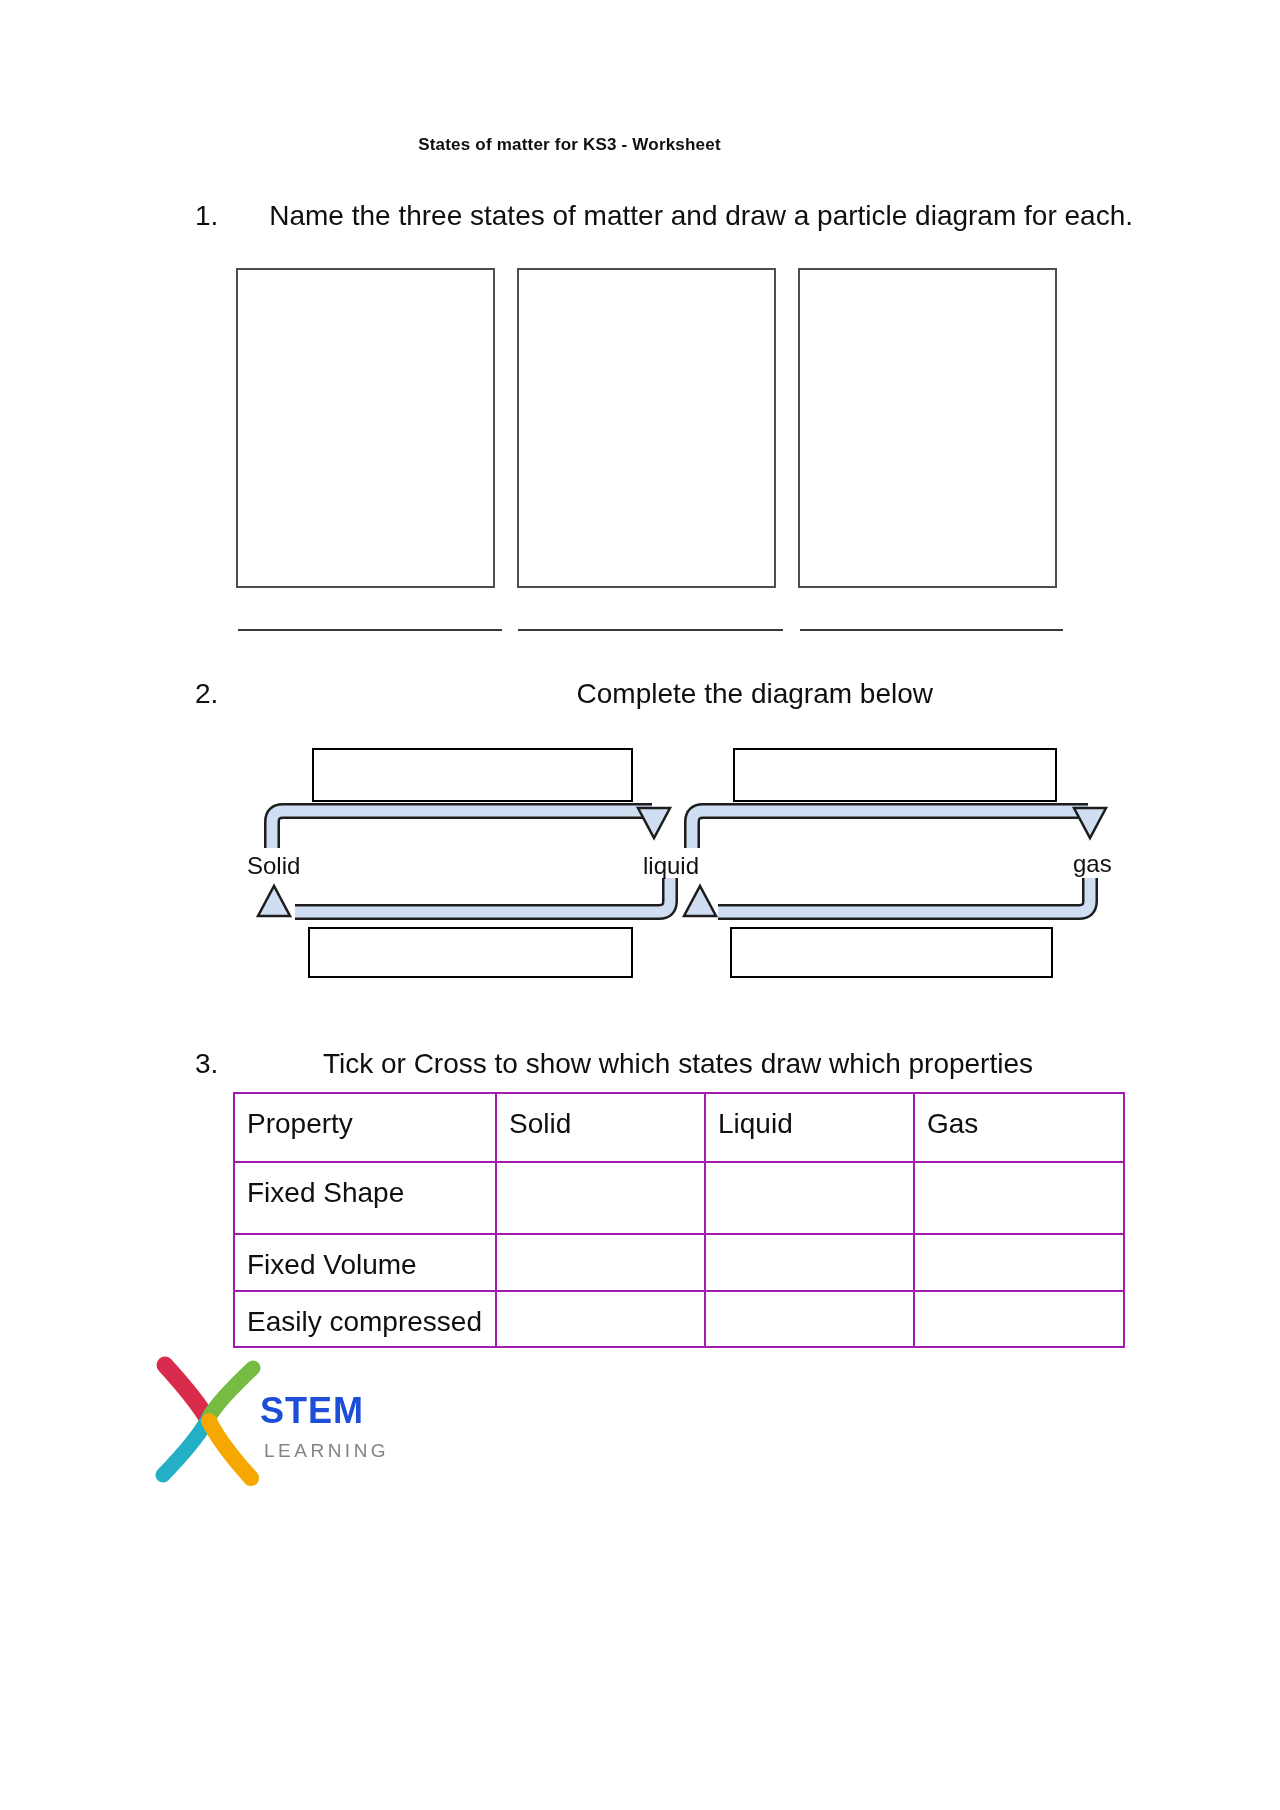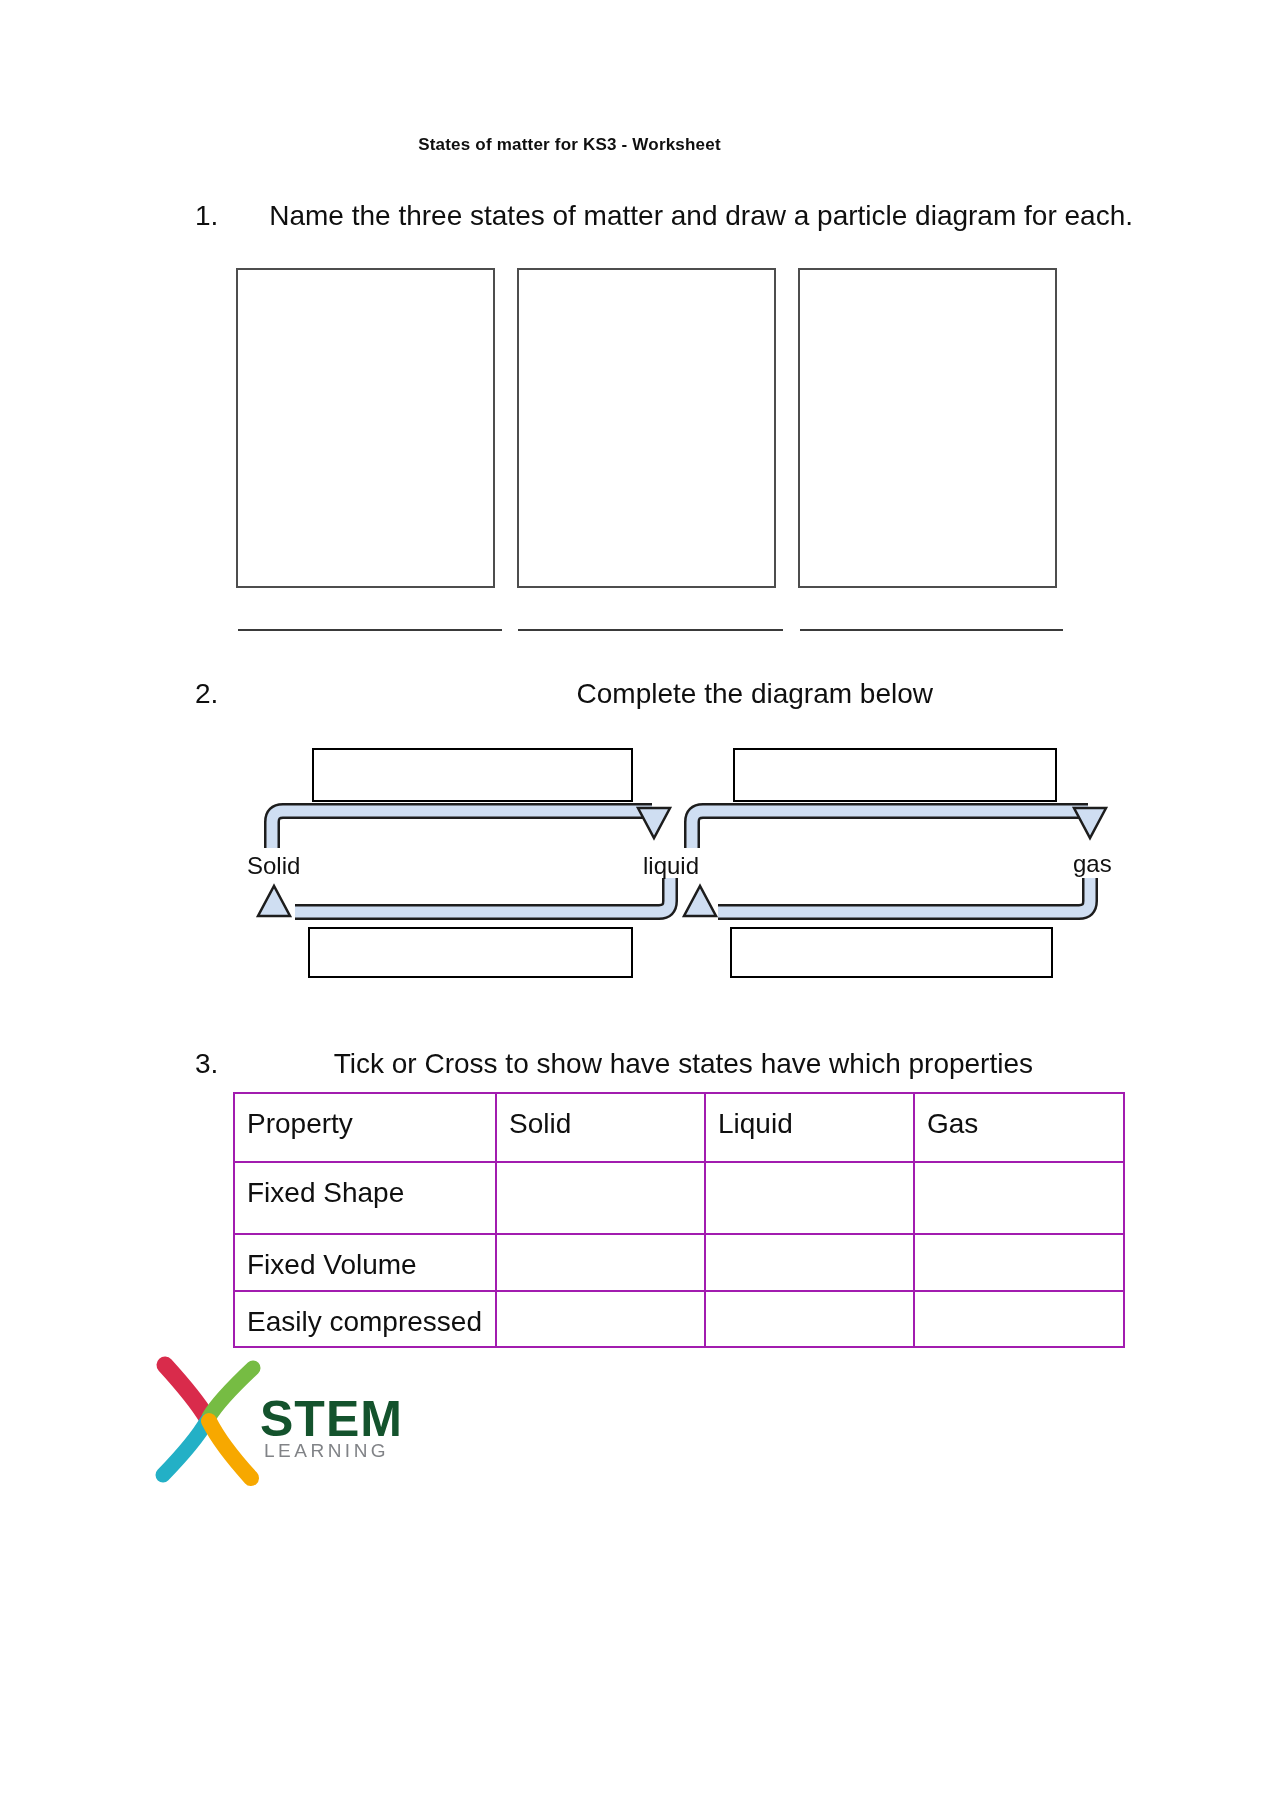--- a/index.html
+++ b/index.html
@@ -48,21 +48,21 @@
   }
   .props-table td{
     border:2px solid #a21caf;vertical-align:top;
     padding:14px 6px 0 12px;font-size:28px;background:#fff;
     overflow:hidden;
   }
   .footer-caption{
     left:563px;top:1346px;width:480px;
     font-size:49px;line-height:1.18;color:#8c8c8c;
   }
-  .stem-word{left:260px;top:1390px;font-size:50px;font-weight:bold;color:#14532d;letter-spacing:1px;}
+  .stem-word{left:260px;top:1390px;font-size:36px;font-weight:bold;color:#1d4ed8;letter-spacing:1px;}
   .stem-sub{left:264px;top:1440px;font-size:19px;color:#818387;letter-spacing:3.5px;}
   .stem-logo{left:145px;top:1350px;width:130px;height:140px;}
 </style>
 </head>
 <body>
 
 <div class="page">
 
   <div class="abs doc-title">States of matter for KS3 - Worksheet</div>
 
@@ -110,21 +110,21 @@
       <path d="M 860 88 L 860 111 Q 860 122 849 122 L 488 122" fill="none" stroke="#cfdef2" stroke-width="11"></path>
       <polygon points="454,126 486,126 470,96" fill="#cfdef2" stroke="#1d1d1d" stroke-width="2.5"></polygon>
     </g>
   </svg>
 
   <span class="abs state-label state-solid">Solid</span>
   <span class="abs state-label state-liquid">liquid</span>
   <span class="abs state-label state-gas">gas</span>
 
   <span class="abs q-number q3-num">3.</span>
-  <span class="abs q-text q3-text">Tick or Cross to show have states have which properties</span>
+  <span class="abs q-text q3-text">Tick or Cross to show which states draw which properties</span>
 
   <table class="abs props-table">
     <colgroup>
       <col style="width:262px">
         <col style="width:209px">
         <col style="width:209px">
         <col style="width:210px">
     </colgroup>
     <tbody>
         <tr style="height:69px">

